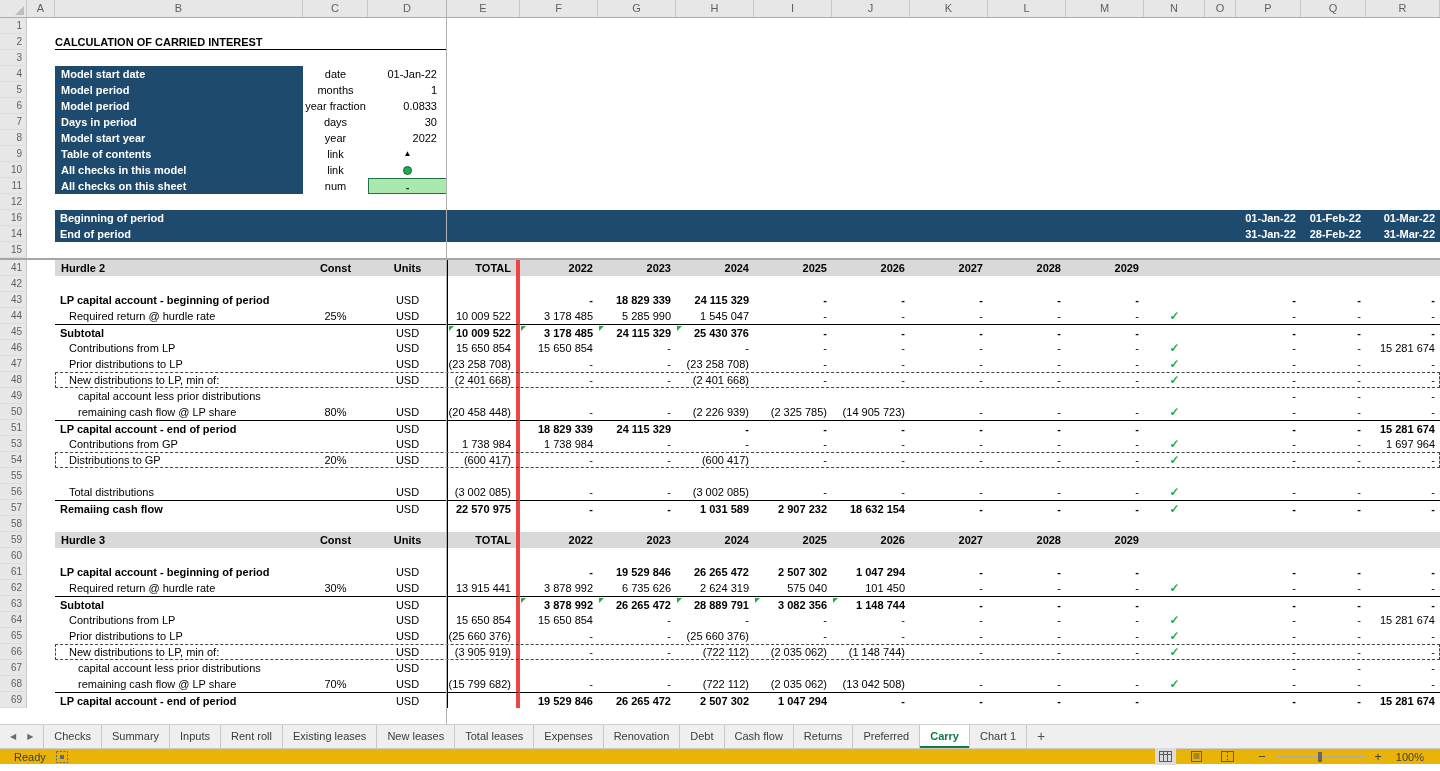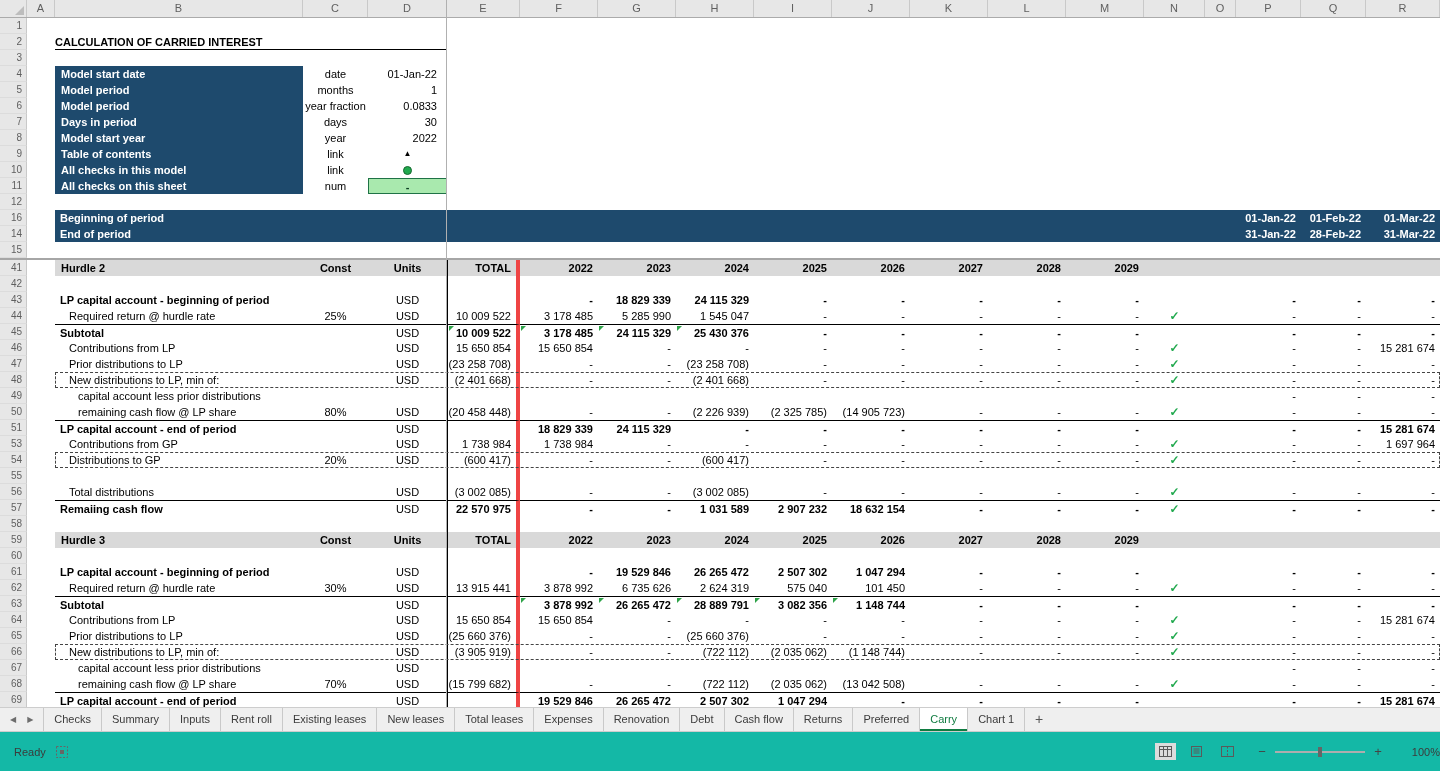--- a/index.html
+++ b/index.html
@@ -48,37 +48,37 @@
   .band{flex:1;display:flex;background:var(--navy)}
   .bandlabel{flex:1;padding-left:5px;color:#fff;font-weight:bold;line-height:16px}
   .bandcell{color:#fff;font-weight:bold}
 
   
   .tabbar{flex:none;height:24px;background:#EFEFEF;border-top:1px solid #CDCDCD;display:flex;color:#3b3b3b}
   .tabnav{display:flex;align-items:center;gap:11px;padding:0 10px;color:#6d6d6d;font-size:8px}
   .tabs{display:flex}
   .tab{padding:0 10px;line-height:23px;border-right:1px solid #C9C9C9;background:#EFEFEF;cursor:default}
   .tabs .tab:first-child{border-left:1px solid #C9C9C9}
-  .tab.active{background:#fff;color:var(--tabGreen);font-weight:normal;box-shadow:inset 0 -2px 0 var(--tabGreen)}
+  .tab.active{background:#fff;color:var(--tabGreen);font-weight:bold;box-shadow:inset 0 -2px 0 var(--tabGreen)}
   .tabadd{width:28px;text-align:center;line-height:23px;font-size:14px;color:#555}
 
   
-  .statusbar{flex:none;height:40px;background:#14b8a6;border-top:1px solid #CDCDCD;display:flex;align-items:center;color:#3b3b3b}
+  .statusbar{flex:none;height:16px;background:#eab308;border-top:1px solid #CDCDCD;display:flex;align-items:center;color:#3b3b3b}
   .ready{padding:0 10px 0 14px}
   .statusicon{display:inline-flex;align-items:center}
   .sb-spacer{flex:1}
   .viewicons{display:flex;align-items:center;gap:10px;margin-right:18px}
   .vicon{display:inline-flex;padding:3px 4px}
   .vicon.active{background:#DCDCDC}
   .zoomctl{display:flex;align-items:center;gap:7px;margin-right:10px}
   .zoombtn{font-size:13px;color:#444;width:12px;text-align:center;line-height:12px}
   .zoomtrack{position:relative;width:90px;height:12px}
   .zoomtrack::before{content:"";position:absolute;left:0;right:0;top:5px;height:2px;background:#ADADAD}
   .zoomthumb{position:absolute;left:50%;top:1px;width:4px;height:10px;margin-left:-2px;background:#666}
-  .zoomtext{width:46px;text-align:right;}
+  .zoomtext{width:46px;text-align:right;padding-right:16px}
 </style>
 </head>
 <body>
 
 <div class="app">
 
   <div class="grid">
     <div class="colheaders" id="col-headers">
         <div class="corner"></div>
         <div class="colhead w-A">A</div>

